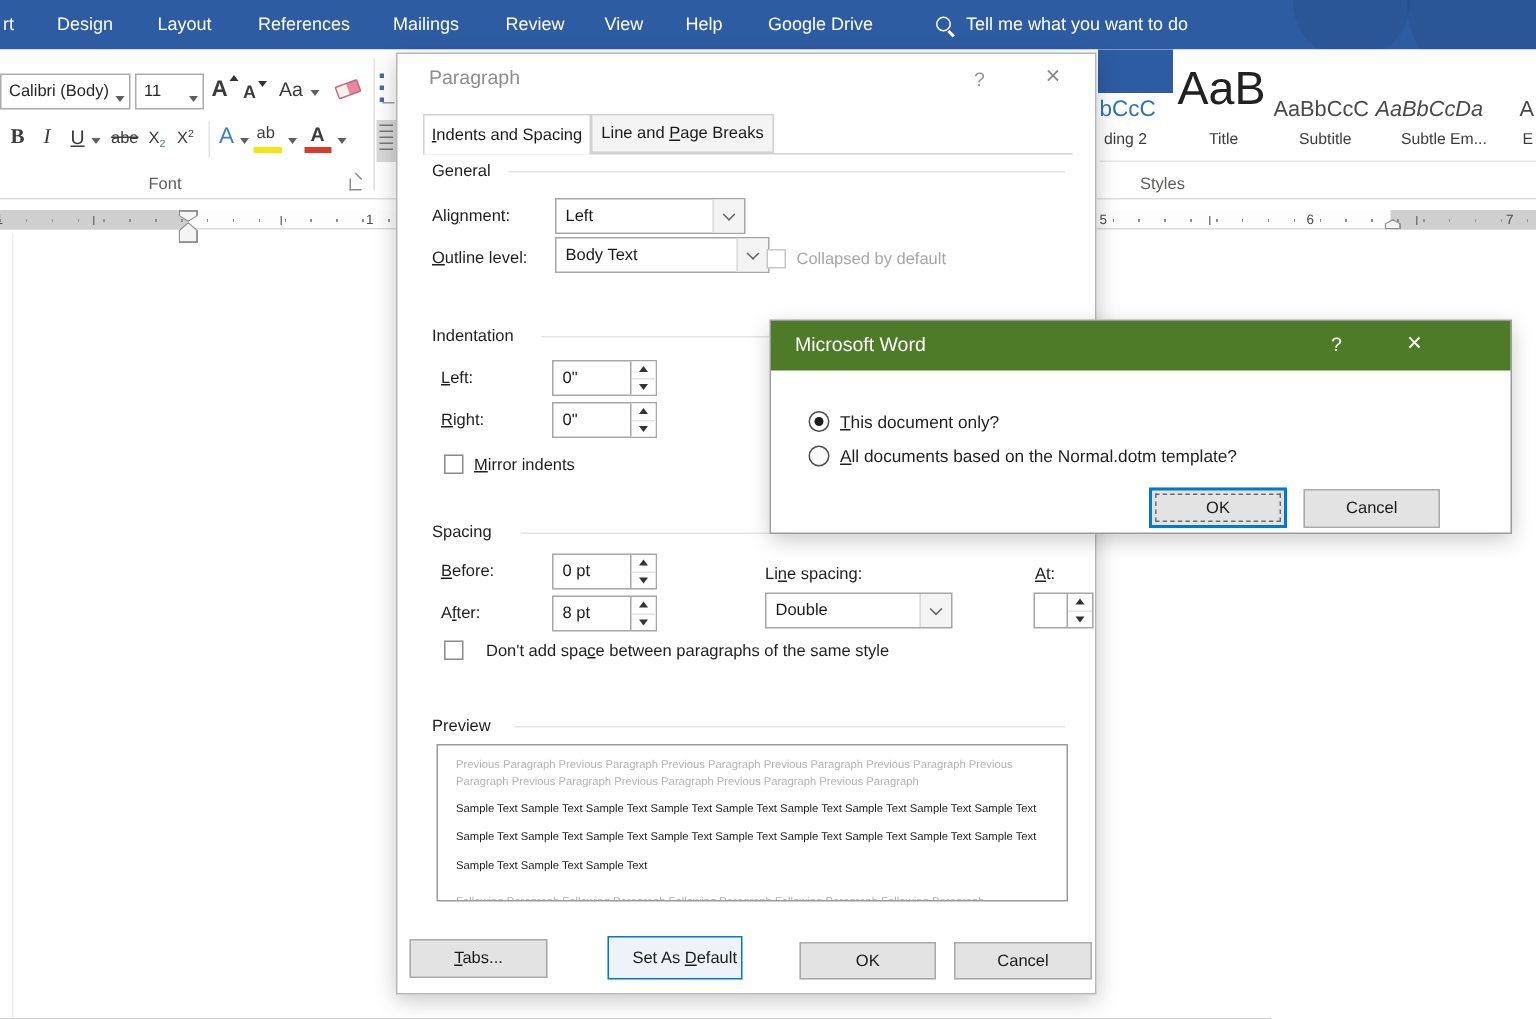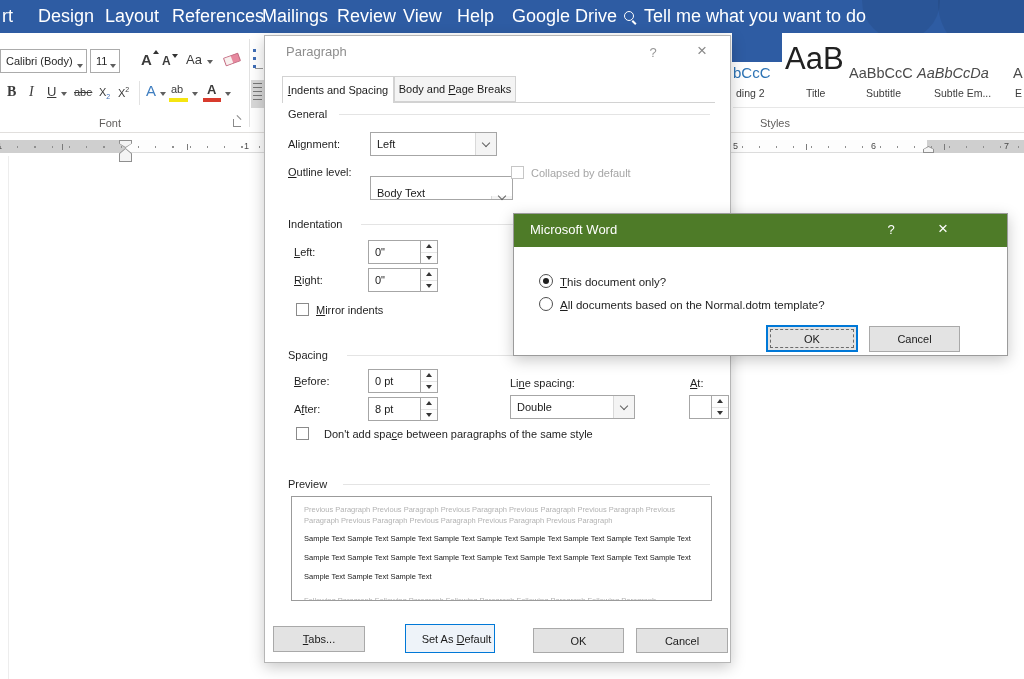--- a/index.html
+++ b/index.html
@@ -3,21 +3,21 @@
 <meta charset="utf-8">
 <style>
   * { margin:0; padding:0; box-sizing:border-box; }
   body { font-family:"Liberation Sans", sans-serif; background:#888; }
   .screen { position:relative; width:1024px; height:679px; background:#fff; overflow:hidden;
             font-family:"Liberation Sans", sans-serif; }
 
   
   .topbar { position:absolute; left:0; top:0; width:1024px; height:33px; background:#2e5ca3; overflow:hidden; }
   .topbar .circ { position:absolute; border-radius:50%; background:rgba(0,0,0,0.07); }
-  .rtab { position:absolute; top:0; height:33px; line-height:33px; color:#fff; font-size:18px; white-space:nowrap; cursor:default; }
+  .rtab { position:absolute; top:0; height:33px; line-height:33px; color:#fff; font-size:12px; white-space:nowrap; cursor:default; }
   .search-ic { position:absolute; top:11px; width:10px; height:10px; border:1.5px solid #fff; border-radius:50%; }
   .search-ic::after { content:""; position:absolute; left:8px; top:8px; width:5px; height:1.5px; background:#fff; transform:rotate(45deg); transform-origin:0 0; }
 
   
   .ribbon { position:absolute; left:0; top:33px; width:1024px; height:100px; background:#fff; border-bottom:1px solid #e1dfdd; }
   .combo1 { position:absolute; height:24px; border:1px solid #ababab; background:#fff; display:flex; align-items:center; font-size:11px; color:#262626; }
   .combo1 .cv { flex:1; padding-left:5px; white-space:nowrap; overflow:hidden; }
   .tri-dn { width:0; height:0; border-left:3.5px solid transparent; border-right:3.5px solid transparent; border-top:4px solid #5f5f5f; display:inline-block; }
   .tri-up-s { width:0; height:0; border-left:3px solid transparent; border-right:3px solid transparent; border-bottom:4px solid #333; }
   .tri-dn-s { width:0; height:0; border-left:3px solid transparent; border-right:3px solid transparent; border-top:4px solid #333; }
@@ -111,21 +111,21 @@
     <span class="search-ic" style="left:624px;"></span>
     <span class="rtab" style="left:644px;">Tell me what you want to do</span>
   </div>
 
   <div class="ribbon">
 
     <div class="combo1" style="left:0px; top:16px; width:87px;">
       <span class="cv">Calibri (Body)</span>
         <span class="tri-dn" style="margin:10px 3px 0 0;"></span>
     </div>
-    <div class="combo1" style="left:90px; top:16px; width:30px;">
+    <div class="combo1" style="left:90px; top:16px; width:46px;">
       <span class="cv">11</span>
         <span class="tri-dn" style="margin:10px 3px 0 0;"></span>
     </div>
     <span class="ric" style="left:141px; top:18px; font-size:15px; font-weight:bold;"><span>A</span><span style="position:absolute; left:12px; top:-1px;" class="tri-up-s"></span></span>
     <span class="ric" style="left:162px; top:21px; font-size:12px; font-weight:bold;"><span>A</span><span style="position:absolute; left:10px; top:0px;" class="tri-dn-s"></span></span>
     <span class="ric" style="left:186px; top:19px; font-size:13px;"><span>Aa</span></span>
     <span class="tri-dn" style="position:absolute; left:207px; top:27px;"></span>
     <span class="eraser-ic" style="left:224px; top:22px;"></span>
 
     <span class="ric" style="left:7px; top:51px; font-size:14px; font-weight:bold; font-family:'Liberation Serif',serif;">B</span>
@@ -210,34 +210,34 @@
   <div class="dlg" style="left:264px; top:35px; width:467px; height:628px; z-index:10;">
     <span class="dlg-title" style="left:21px; top:8px; color:#8e8e8e;">Paragraph</span>
     <span class="dlg-help" style="left:380px; top:9px; width:16px; font-size:13px; color:#979797;">?</span>
     <span class="dlg-close" style="left:428px; top:5px; width:18px; font-size:17px; color:#8a8a8a;">×</span>
 
     <div class="sect-line" style="left:17px; top:66px; width:433px; background:#d2d2d2;"></div>
     <div class="tab active" style="left:17px; top:40px; width:112px; height:27px;">
       <span><span></span><span class="u">I</span><span>ndents and Spacing</span></span>
     </div>
     <div class="tab inactive" style="left:129px; top:40px; width:122px; height:26px;">
-      <span><span>Body and </span><span class="u">P</span><span>age Breaks</span></span>
+      <span><span>Line and </span><span class="u">P</span><span>age Breaks</span></span>
     </div>
 
     <span class="lbl" style="left:23px; top:72px;">General</span>
     <div class="sect-line" style="left:74px; top:78px; width:371px;"></div>
     <span class="lbl" style="left:23px; top:102px;"><span>Ali</span><span class="u">g</span><span>nment:</span></span>
     <div class="combo" style="left:105px; top:96px; width:127px;">
       <span class="cval">Left</span>
       <span class="cbtn">
           <span class="chev"></span>
         </span>
     </div>
     <span class="lbl" style="left:23px; top:130px;"><span></span><span class="u">O</span><span>utline level:</span></span>
-    <div class="combo" style="left:105px; top:140px; width:143px;align-items:flex-end;">
+    <div class="combo" style="left:105px; top:122px; width:143px;">
       <span class="cval">Body Text</span>
       <span class="cbtn">
           <span class="chev"></span>
         </span>
     </div>
     <span class="chk dis" style="left:246px; top:130px;"></span>
     <span class="lbl" style="left:266px; top:131px; color:#a6a6a6;">Collapsed by default</span>
 
     <span class="lbl" style="left:23px; top:182px;">Indentation</span>
     <div class="sect-line" style="left:96px; top:188px; width:349px;"></div>

